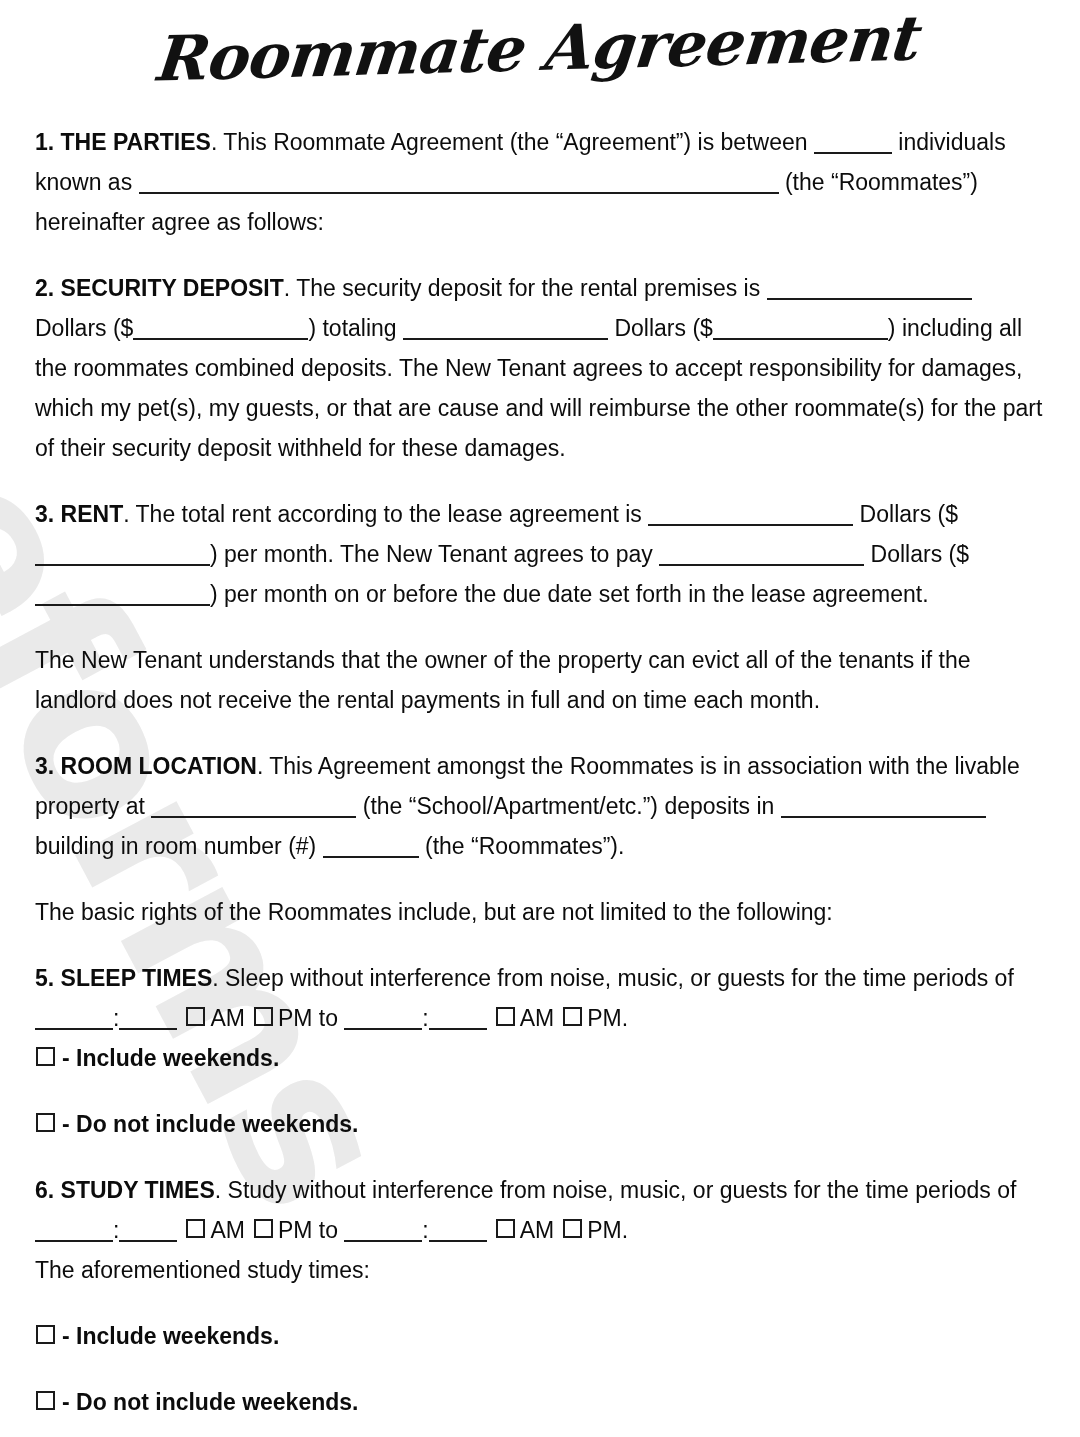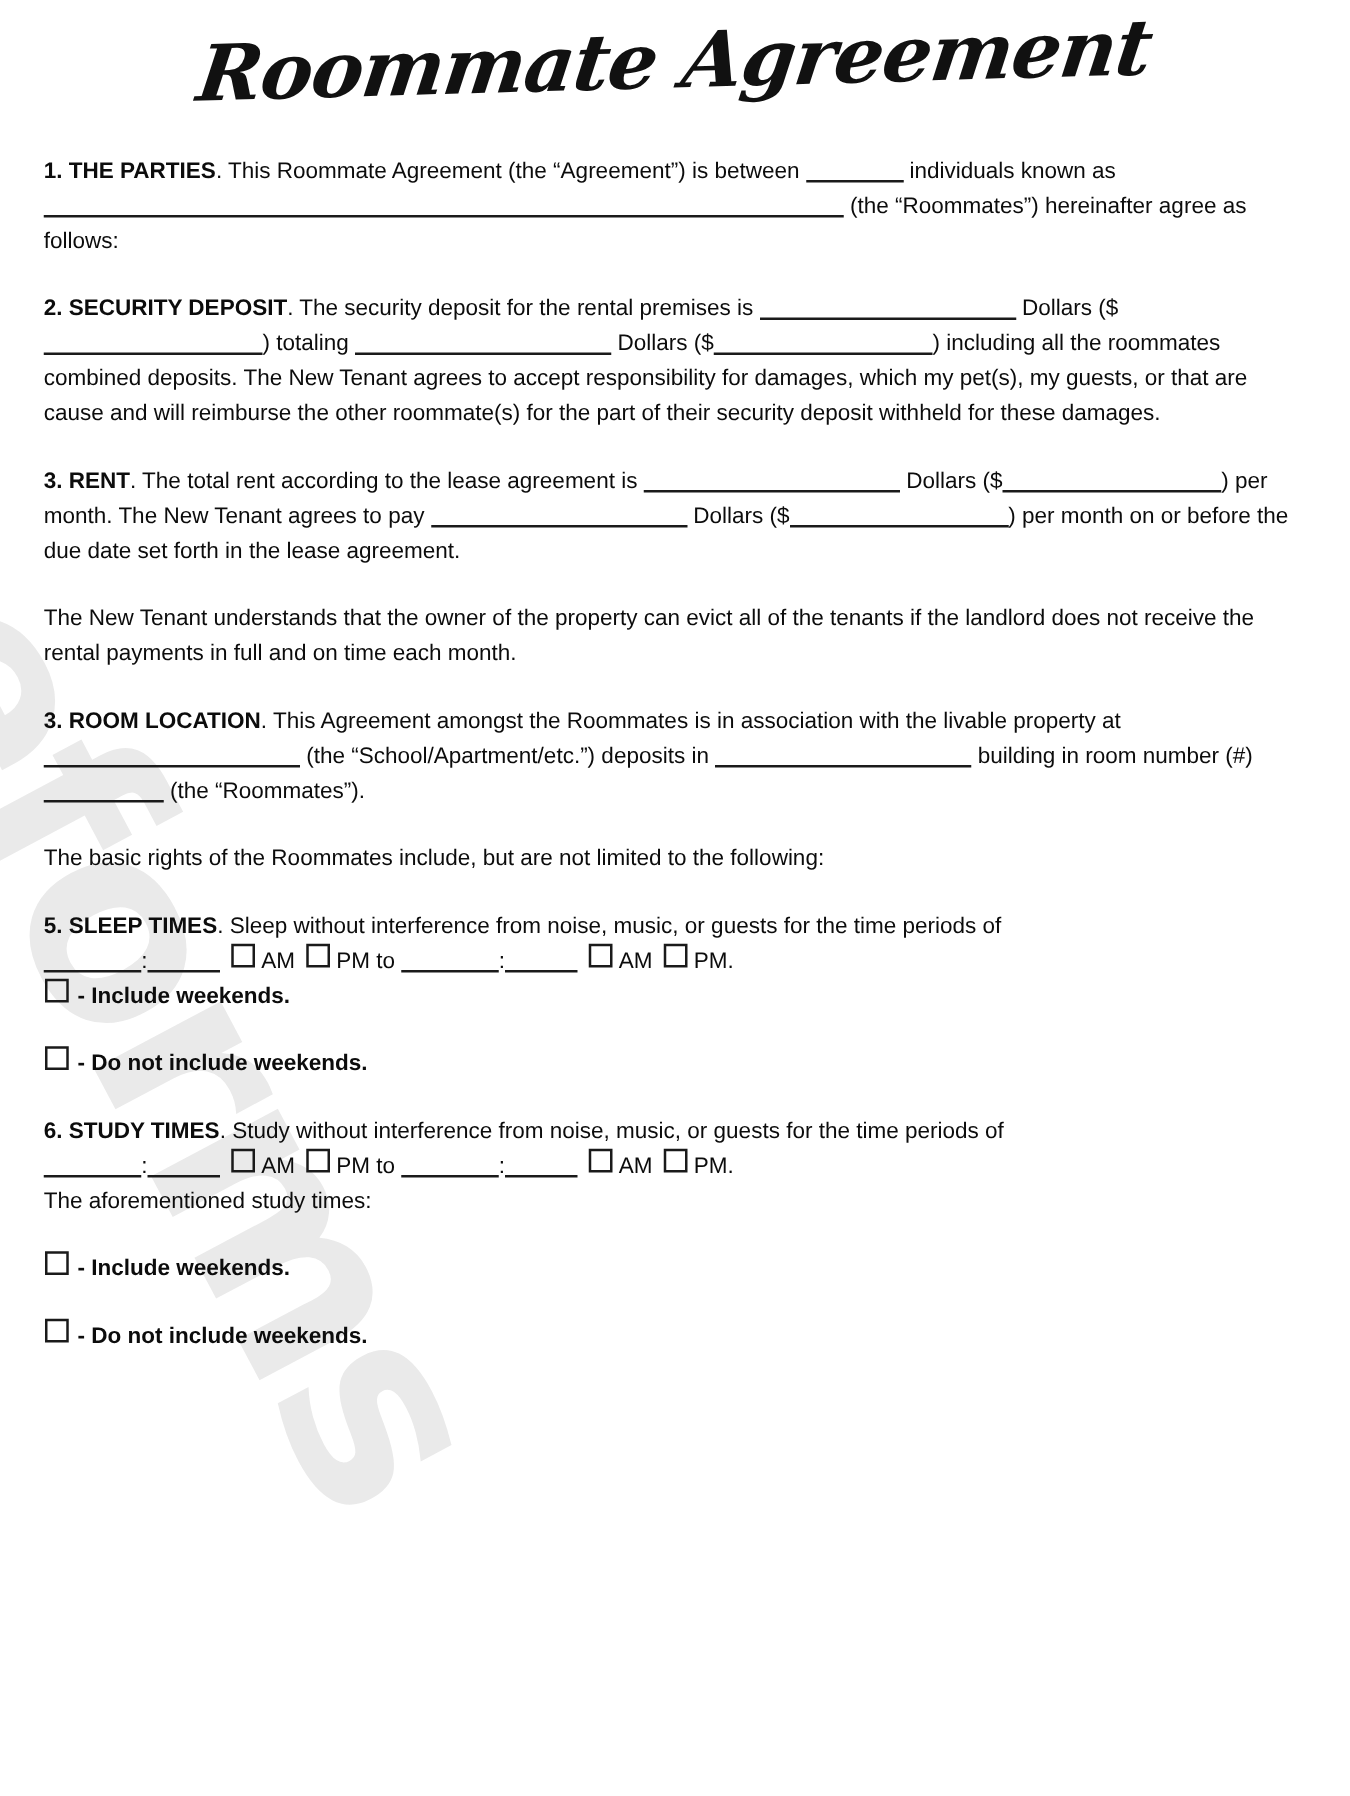--- a/index.html
+++ b/index.html
@@ -60,22 +60,22 @@
     color: #111111;
     transform: skewX(-9deg) rotate(-1.6deg);
     letter-spacing: -1px;
   }
 
   
   .body {
     position: relative;
     z-index: 2;
     margin: 0 35px 0 35px;
-    font-size: 18px;
-    line-height: 28px;
+    font-size: 23px;
+    line-height: 40px;
   }
   .para {
     margin: 0 0 26px 0;
   }
   .para.tight {
     margin-bottom: 0;
   }
   .sec-head {
     font-weight: 700;
   }

